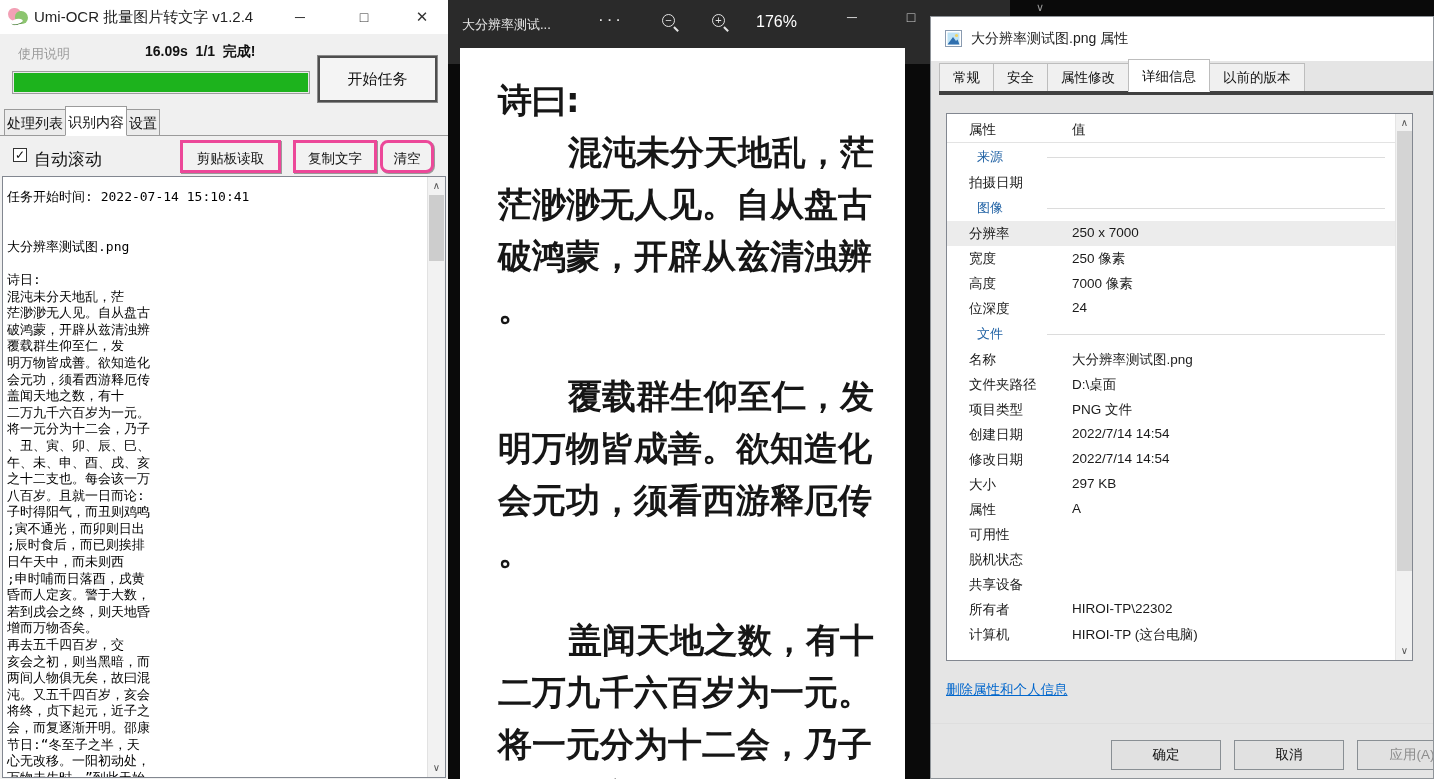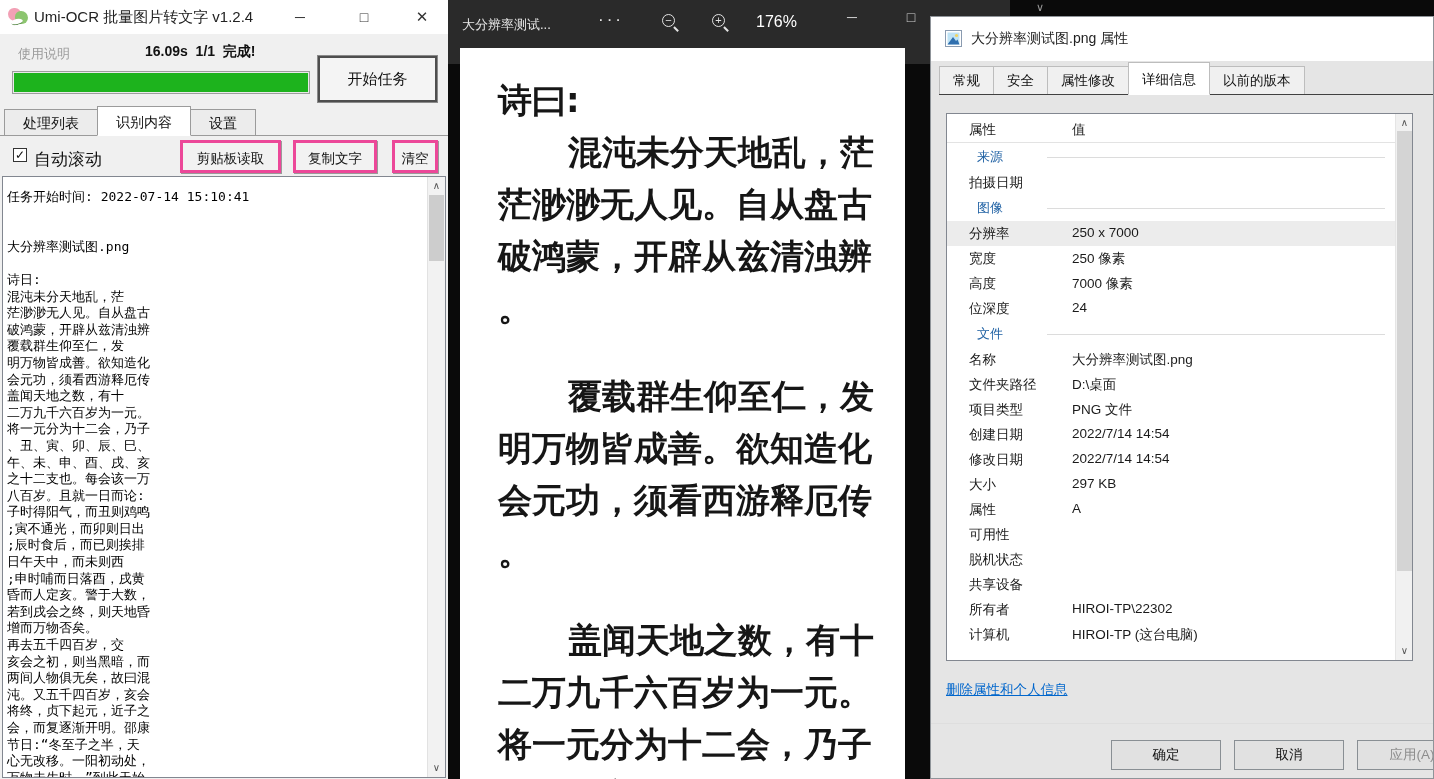--- a/index.html
+++ b/index.html
@@ -18,28 +18,28 @@
   .lw-min { left:284px; } .lw-max { left:348px; } .lw-close { left:406px; font-size:15px; }
 
   .lw-top { position:relative; height:72px; background:#f0f0f0; }
   .lw-help { position:absolute; left:18px; top:11px; font-size:13px; color:#9a9a9a; }
   .lw-status { position:absolute; left:145px; top:9px; font-size:14px; font-weight:bold; color:#111; white-space:pre; }
   .lw-progress { position:absolute; left:12px; top:37px; width:298px; height:23px; background:#e9e9e9; border:1px solid #9d9d9d; padding:1px; }
   .lw-progress-fill { width:100%; height:100%; background:#1db31d; }
   .lw-start { position:absolute; left:318px; top:22px; width:119px; height:46px; background:#f4f4f4; border:2px solid #4e4e4e; outline:1px solid #8a8a8a; font-size:15px; color:#111; text-align:center; line-height:42px; }
 
   .lw-tabs { position:relative; height:30px; background:#f0f0f0; display:flex; align-items:flex-end; padding-left:4px; border-bottom:1px solid #9b9b9b; }
-  .lw-tab { height:26px; padding:0 18px; font-size:14px; color:#111; line-height:26px; background:#ececec; border:1px solid #9b9b9b; border-bottom:none; margin-right:-1px; }
+  .lw-tab { height:26px; padding:0 2px; font-size:14px; color:#111; line-height:26px; background:#ececec; border:1px solid #9b9b9b; border-bottom:none; margin-right:-1px; }
   .lw-tab.active { height:30px; line-height:30px; background:#fff; position:relative; z-index:2; margin-bottom:-1px; border-bottom:1px solid #fff; }
 
   .lw-toolbar { position:relative; height:40px; background:#f0f0f0; }
   .lw-check { position:absolute; left:13px; top:12px; width:14px; height:14px; background:#fff; border:1px solid #333; font-size:12px; line-height:13px; text-align:center; color:#111; }
   .lw-checklabel { position:absolute; left:34px; top:12px; font-size:17px; color:#111; }
   .tbtn { position:absolute; top:4px; height:33px; background:#f2f2f2; border:3px solid #ec4899; box-shadow:1px 1px 0 #9a9a9a; font-size:13.5px; color:#111; text-align:center; line-height:31px; }
-  .tb1 { left:180px; width:101px; } .tb2 { left:293px; width:84px; } .tb3 { left:392px; width:46px; }
+  .tb1 { left:180px; width:101px; } .tb2 { left:293px; width:84px; } .tb3 { left:380px; width:54px;border-radius:8px; }
 
   .lw-textarea { position:absolute; left:2px; top:176px; width:444px; height:602px; background:#fff; border:1px solid #828790; overflow:hidden; }
   .ocr-pre { position:absolute; left:4px; top:12px; right:22px; font-family:"DejaVu Sans Mono",monospace; font-size:13px; line-height:16.6px; color:#000; white-space:pre; }
   .lw-scroll { position:absolute; right:0; top:0; bottom:0; width:18px; background:#f2f2f2; border-left:1px solid #e2e2e2; }
   .sb-arrow { position:absolute; left:0; width:17px; height:16px; font-size:10px; color:#555; text-align:center; line-height:16px; }
   .sb-up { top:1px; } .sb-down { bottom:1px; }
   .lw-thumb { position:absolute; left:1px; top:18px; width:15px; height:66px; background:#cdcdcd; }
 
   
   .vw { position:absolute; left:448px; top:0; width:986px; height:779px; background:#0a0a0a; }
@@ -57,21 +57,21 @@
   .vw-image { position:absolute; left:12px; top:48px; width:445px; height:731px; background:#fff; overflow:hidden; padding:26px 0 0 14px; }
   .v-para { margin-bottom:36px; }
   .v-line { font-size:34px; line-height:52px; font-weight:600; color:#161616; white-space:nowrap; font-family:"DejaVu Sans",sans-serif;margin-left:24px; }
   .v-line.indent { padding-left:70px; }
 
   
   .dlg { position:absolute; left:930px; top:16px; width:504px; height:763px; background:#e5e5e5; border:1px solid #8f9499; overflow:hidden; }
   .dlg-title { position:relative; height:44px; background:#fff; }
   .dlg-file-icon { position:absolute; left:14px; top:13px; width:17px; height:17px; }
   .dlg-title-text { position:absolute; left:40px; top:13px; font-size:14px; color:#222; }
-  .dlg-tabs { position:absolute; left:8px; top:44px; right:0; height:34px; display:flex; align-items:flex-end; border-bottom:1px solid #404040; }
+  .dlg-tabs { position:absolute; left:8px; top:44px; right:0; height:34px; display:flex; align-items:flex-end; border-bottom:4px solid #404040; }
   .dlg-tab { height:28px; line-height:28px; padding:0 13px; font-size:13.5px; color:#111; background:#f0f0f0; border:1px solid #bdbdbd; border-bottom:none; margin-right:-1px; }
   .dlg-tab.active { height:33px; line-height:33px; background:#fff; position:relative; z-index:2; margin-bottom:-1px; border-bottom:1px solid #fff; }
 
   .dlg-box { position:absolute; left:15px; top:96px; width:467px; height:548px; background:#fff; border:1px solid #828790; overflow:hidden; }
   .prop-header { position:relative; height:29px; border-bottom:1px solid #e3e3e3; }
   .prop-h-label { position:absolute; left:22px; top:7px; font-size:13.5px; color:#1a1a1a; }
   .prop-h-value { position:absolute; left:125px; top:7px; font-size:13.5px; color:#1a1a1a; }
   .prop-rows { position:absolute; left:0; top:30px; right:17px; }
   .prop-section { position:relative; height:26px; display:flex; align-items:center; padding-left:30px;gap:36px; }
   .prop-section .sec-name { font-size:13px; color:#2263a5; margin-right:8px; white-space:nowrap; }

